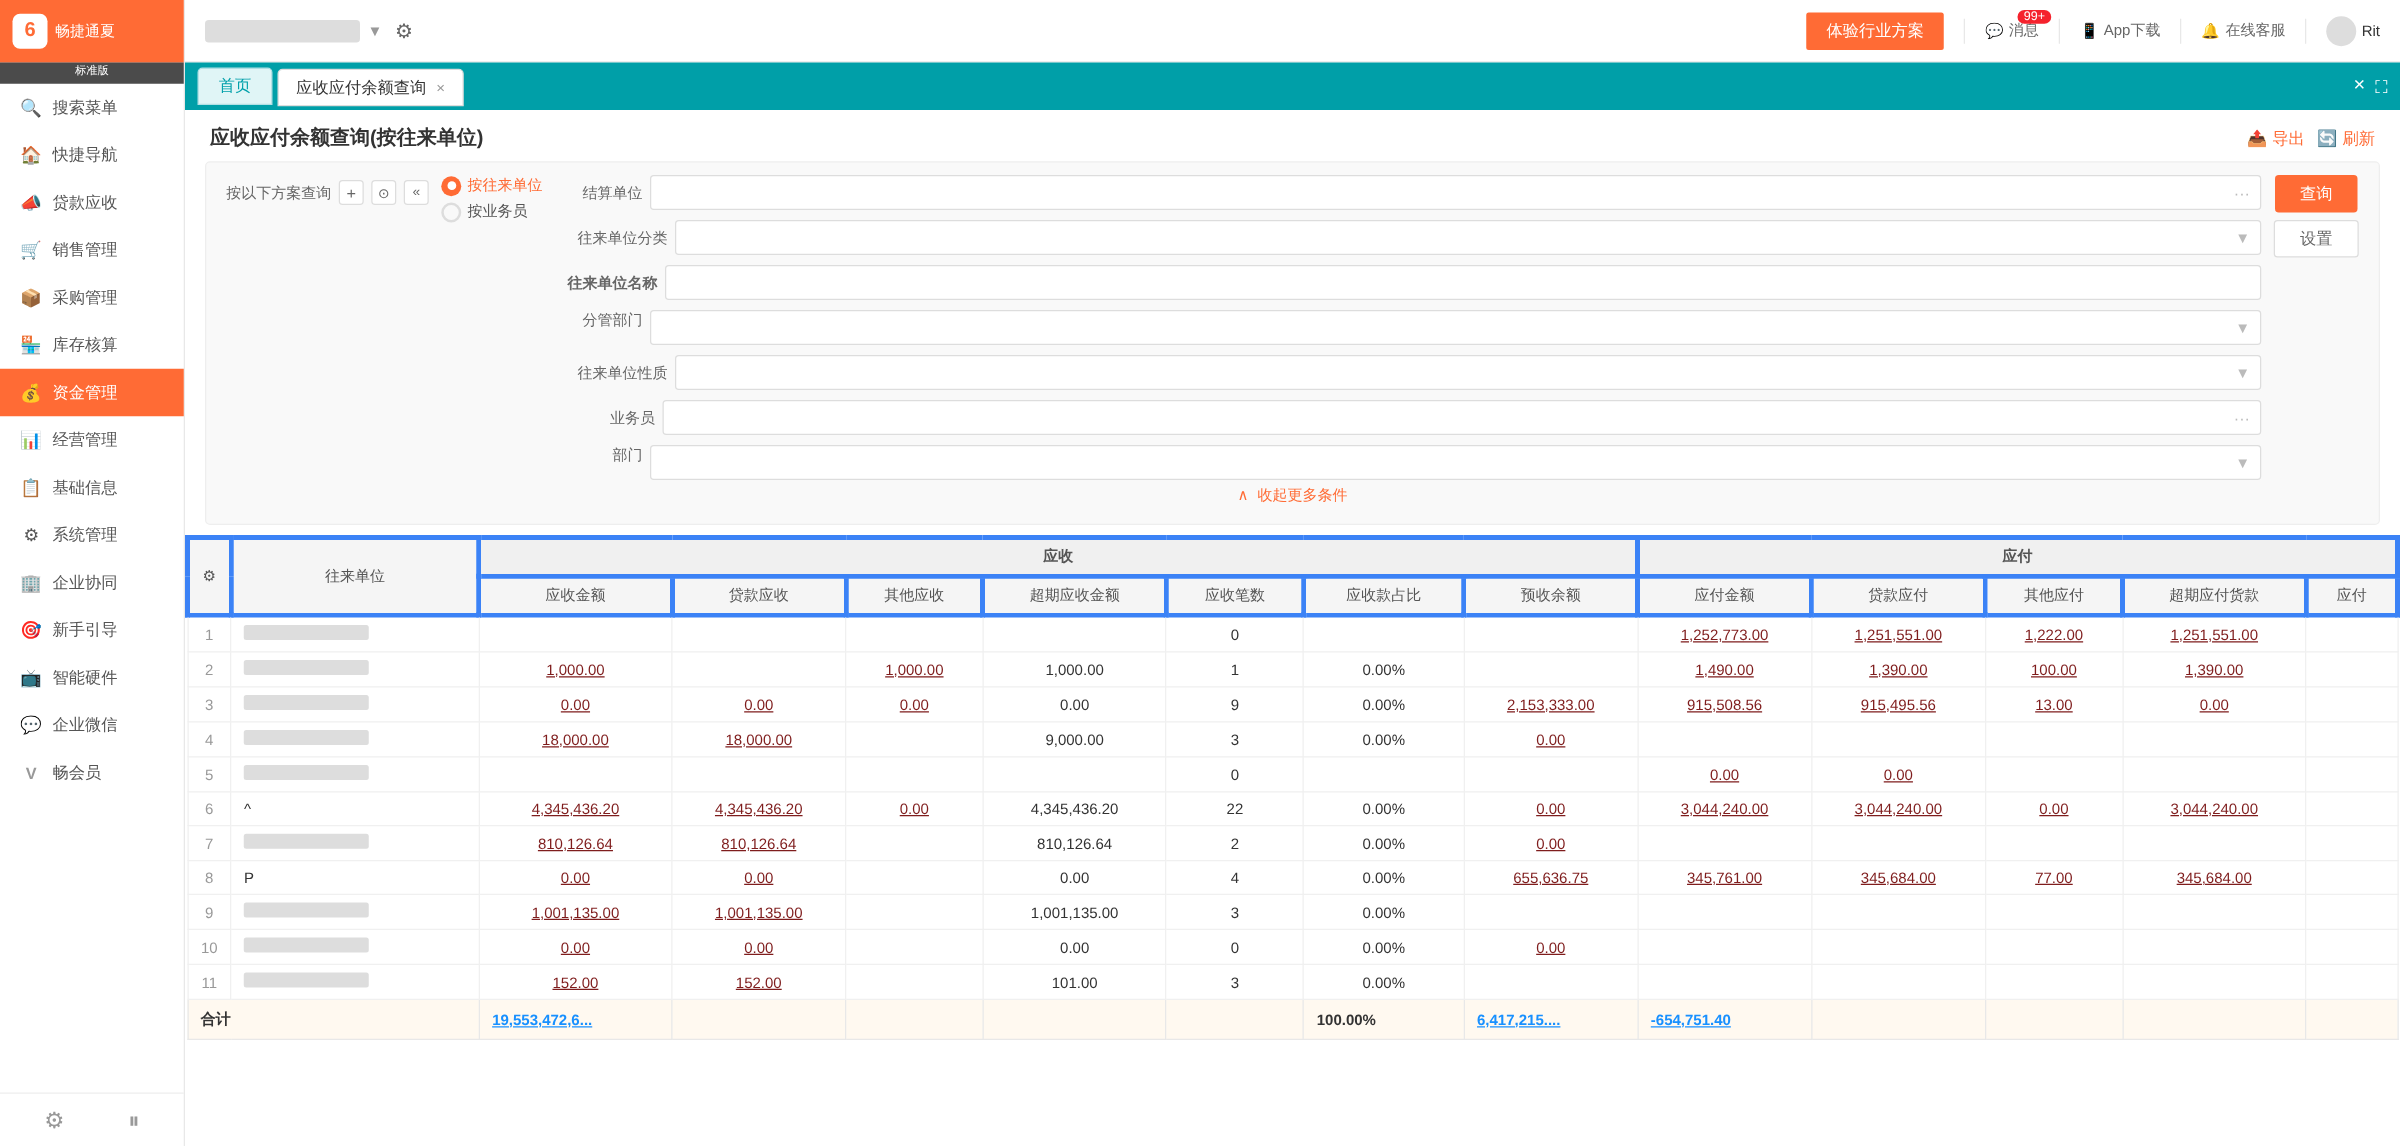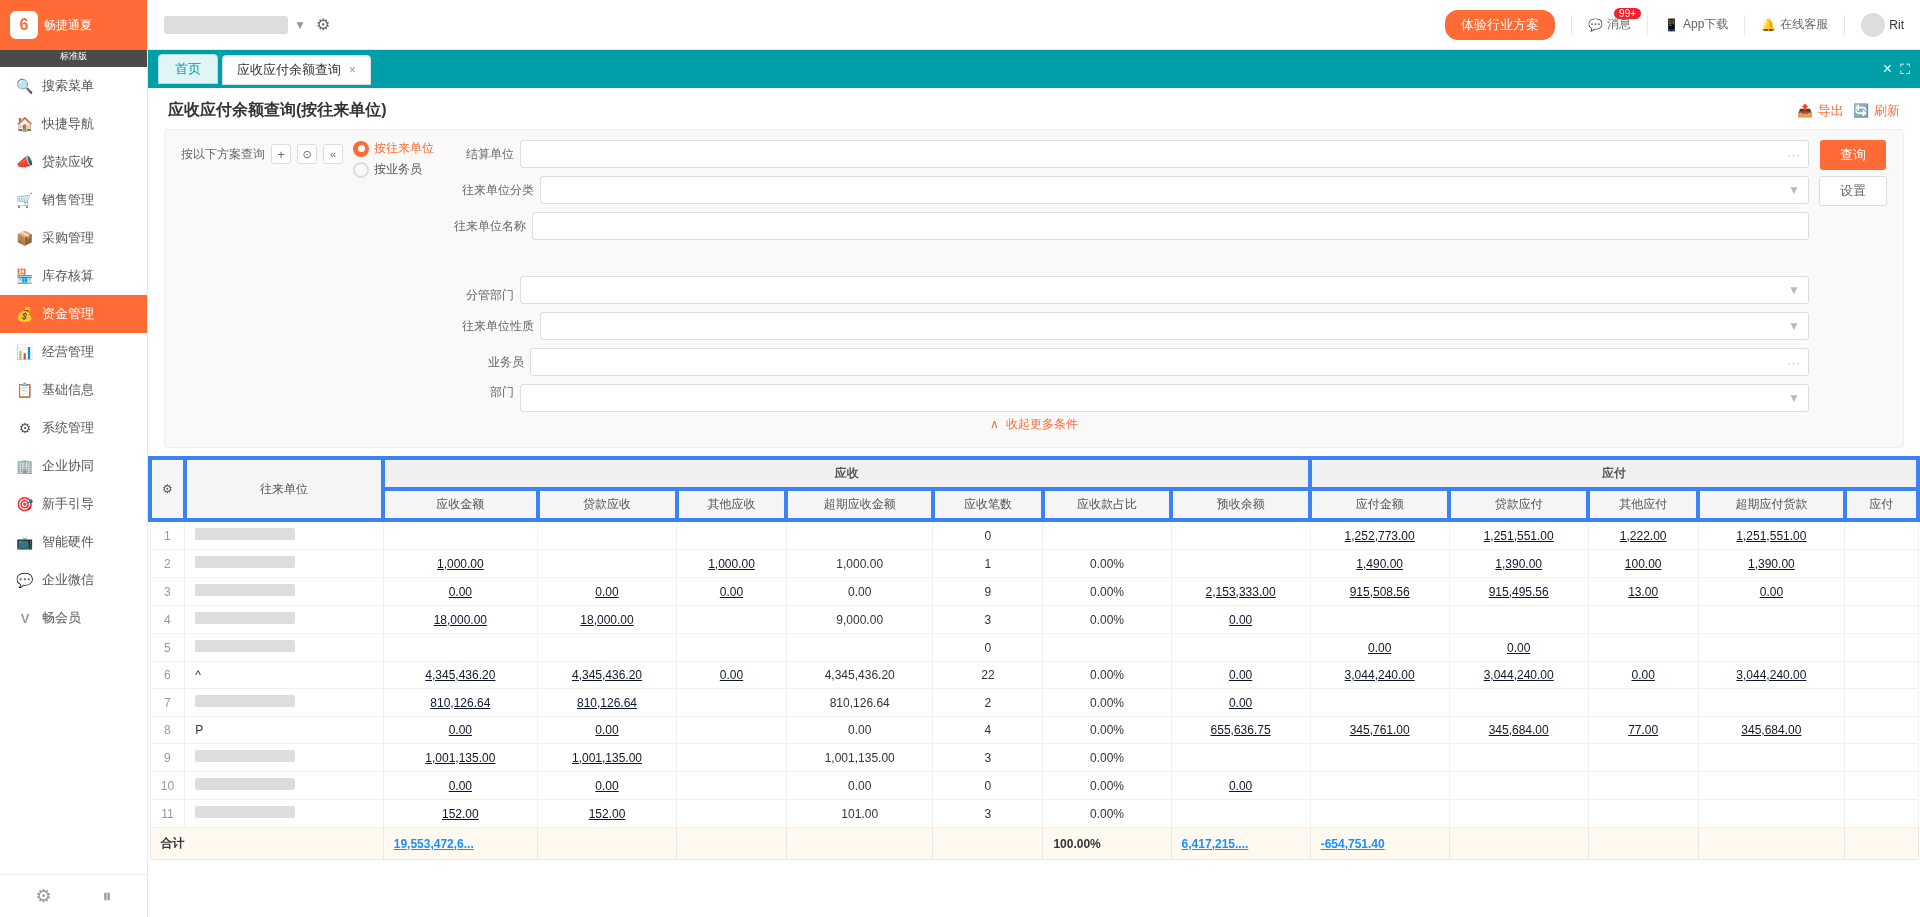--- a/index.html
+++ b/index.html
@@ -20,21 +20,21 @@
     .sidebar-item .label { font-size: 13px; }
     .sidebar-bottom { margin-top: auto; border-top: 1px solid #eee; display: flex; align-items: center; justify-content: space-around; padding: 10px; }
     .sidebar-bottom .icon { font-size: 16px; color: #999; cursor: pointer; }
     
     
     .main-content { flex: 1; display: flex; flex-direction: column; overflow: hidden; }
     
     
     .topbar { height: 50px; background: #fff; border-bottom: 1px solid #e8e8e8; display: flex; align-items: center; padding: 0 16px; gap: 12px; }
     .topbar-breadcrumb { display: flex; align-items: center; gap: 6px; color: #999; font-size: 12px; flex: 1; }
-    .topbar-btn-promo { background: #ff6b35; color: #fff; border: none; padding: 6px 16px; border-radius: 13px; cursor: pointer; font-size: 13px; }
+    .topbar-btn-promo { background: #ff6b35; color: #fff; border: none; padding: 6px 16px; border-radius: 2px; cursor: pointer; font-size: 13px; }
     .topbar-notice { display: flex; align-items: center; gap: 4px; color: #666; cursor: pointer; position: relative; }
     .badge { background: #f5222d; color: #fff; font-size: 10px; border-radius: 8px; padding: 0 5px; min-width: 18px; text-align: center; position: absolute; top: -8px; right: -10px; }
     .topbar-divider { width: 1px; height: 20px; background: #e8e8e8; }
     .tab { height: 30px; padding: 0 16px; border: 1px solid #ddd; border-bottom: none; background: #f0f0f0; cursor: pointer; display: flex; align-items: center; gap: 6px; font-size: 13px; color: #666; border-radius: 4px 4px 0 0; margin-right: 4px; }
     .tab.active { background: #fff; color: #333; border-bottom: 1px solid #fff; margin-bottom: -1px; }
     .tab-home { background: #e8f4f8; color: #00b4c4; }
     
     
     .page-content { flex: 1; overflow: hidden; background: #fff; display: flex; flex-direction: column; }
     
@@ -47,21 +47,21 @@
     .btn-setting { background: #fff; color: #666; border: 1px solid #ddd; padding: 5px 20px; border-radius: 3px; cursor: pointer; font-size: 13px; }
     
     .collapse-btn { text-align: center; padding: 4px; color: #ff6b35; cursor: pointer; font-size: 12px; }
     
     
     .table-container { flex: 1; overflow: auto; background: #fff; }
     .data-table { width: 100%; border-collapse: collapse; font-size: 12px; }
     .data-table thead th { background: #f5f5f5; border: 4px solid #3b82f6; padding: 5px 10px; text-align: center; color: #555; font-weight: normal; white-space: nowrap; position: sticky; top: 0; z-index: 2; }
     .data-table thead th.group-header { background: #f0f0f0; font-weight: bold; }
     .data-table tbody td { border: 1px solid #f0f0f0; padding: 6px 10px; text-align: center; white-space: nowrap; }
-    .data-table tbody td.link { color: #0f172a; text-decoration: underline; cursor: pointer; }
+    .data-table tbody td.link { color: #7f1d1d; text-decoration: underline; cursor: pointer; }
     .data-table tfoot td { background: #fff9f0; border: 1px solid #e8e8e8; padding: 7px 10px; font-weight: bold; }
     .data-table tfoot td.link { color: #1890ff; text-decoration: underline; }
     .table-settings-col { width: 30px; }
     .row-num { color: #999; }
     .blurred-cell { display: inline-block; width: 80px; height: 12px; background: #ddd; border-radius: 2px; }
     
     .topbar-right { display: flex; align-items: center; gap: 16px; }
   </style>
 </head>
 <body>
@@ -241,27 +241,27 @@
                 <span style="color:#bbb;font-size:13px;">···</span>
               </div>
             </div>
             <div style="display:flex;align-items:center;gap:6px;">
               <label style="color:#666;font-size:12px;white-space:nowrap;min-width:80px;text-align:right;">往来单位分类</label>
               <div style="flex:1;height:28px;border:1px solid #ddd;border-radius:3px;background:#fff;display:flex;align-items:center;padding:0 8px;justify-content:flex-end;">
                 <span style="color:#bbb;font-size:12px;">▼</span>
               </div>
             </div>
             <div style="display:flex;align-items:center;gap:6px;">
-              <label style="color:#666;font-size:12px;white-space:nowrap;min-width:70px;text-align:right;">往来单位名称</label>
+              <label style="color:#666;font-size:12px;white-space:nowrap;min-width:70px;text-align:right;font-weight:bold;">往来单位名称</label>
               <div style="flex:1;height:28px;border:1px solid #ddd;border-radius:3px;background:#fff;display:flex;align-items:center;padding:0 8px;">
                 <input type="text" style="border: none; outline: none; font-size: 12px; width: 100%; background: transparent;">
               </div>
             </div>
 
-            <div style="display:flex;align-items:flex-end;gap:6px;margin-top:28px;">
+            <div style="display:flex;align-items:flex-start;gap:6px;">
               <label style="color:#666;font-size:12px;white-space:nowrap;min-width:60px;text-align:right;">分管部门</label>
               <div style="flex:1;height:28px;border:1px solid #ddd;border-radius:3px;background:#fff;display:flex;align-items:center;padding:0 8px;justify-content:flex-end;">
                 <span style="color:#bbb;font-size:12px;">▼</span>
               </div>
             </div>
             <div style="display:flex;align-items:center;gap:6px;">
               <label style="color:#666;font-size:12px;white-space:nowrap;min-width:80px;text-align:right;">往来单位性质</label>
               <div style="flex:1;height:28px;border:1px solid #ddd;border-radius:3px;background:#fff;display:flex;align-items:center;padding:0 8px;justify-content:flex-end;">
                 <span style="color:#bbb;font-size:12px;">▼</span>
               </div>

